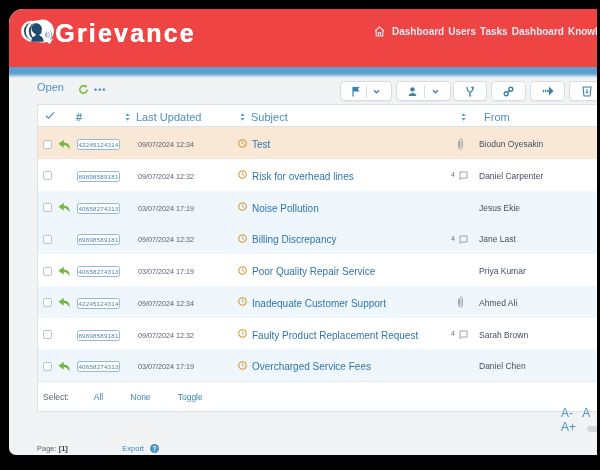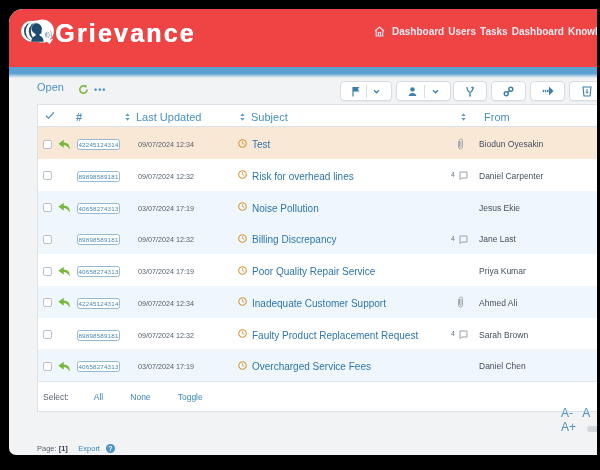--- a/index.html
+++ b/index.html
@@ -55,21 +55,21 @@
   .selrow { height:30px; position:relative; font-size:8.5px; border-top:1px solid #e4e8ec; }
   .selrow .lbl { position:absolute; left:5px; top:10px; color:#5a6470; }
   .selrow a { color:#3c86b8; text-decoration:none;margin-left:20px; }
   .fontctl { position:absolute; left:499px; top:24px; color:#4d93c4; font-size:12px;
     letter-spacing:0;margin-left:24px; }
   .sbar { position:absolute; left:578px; top:417px; width:30px; height:6px;
     background:#d3d7db; border-radius:3px; }
   
   .footer { position:absolute; left:28px; top:435px; width:560px; font-size:7.5px;
     color:#5a6470; }
-  .footer a { color:#3c86b8; text-decoration:none; }
+  .footer a { color:#3c86b8; text-decoration:none;margin-left:44px; }
 </style>
 </head>
 <body>
 <div class="page">
   <div class="hdr">
     <svg width="34" height="26" viewBox="0 0 34 26" style="position:absolute;left:12px;top:10px;">
       <circle cx="10.5" cy="12.2" r="10.5" fill="#fff"></circle>
       <circle cx="12.3" cy="12.2" r="9.3" fill="#1f4c6e"></circle>
       <circle cx="15.5" cy="12.2" r="10.7" fill="#fff"></circle>
       <circle cx="17.3" cy="12.2" r="9.5" fill="#1f4c6e"></circle>

